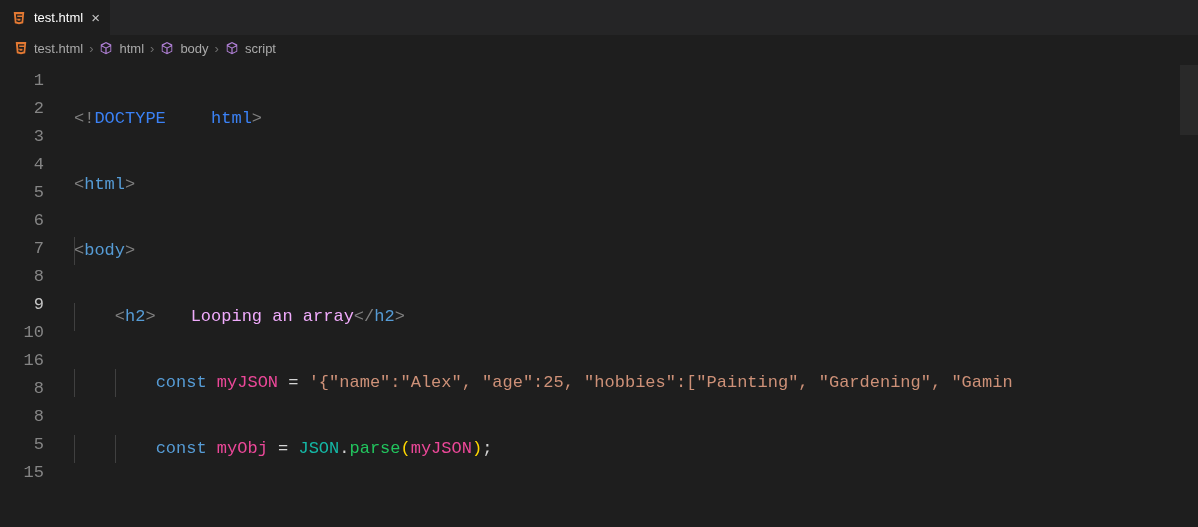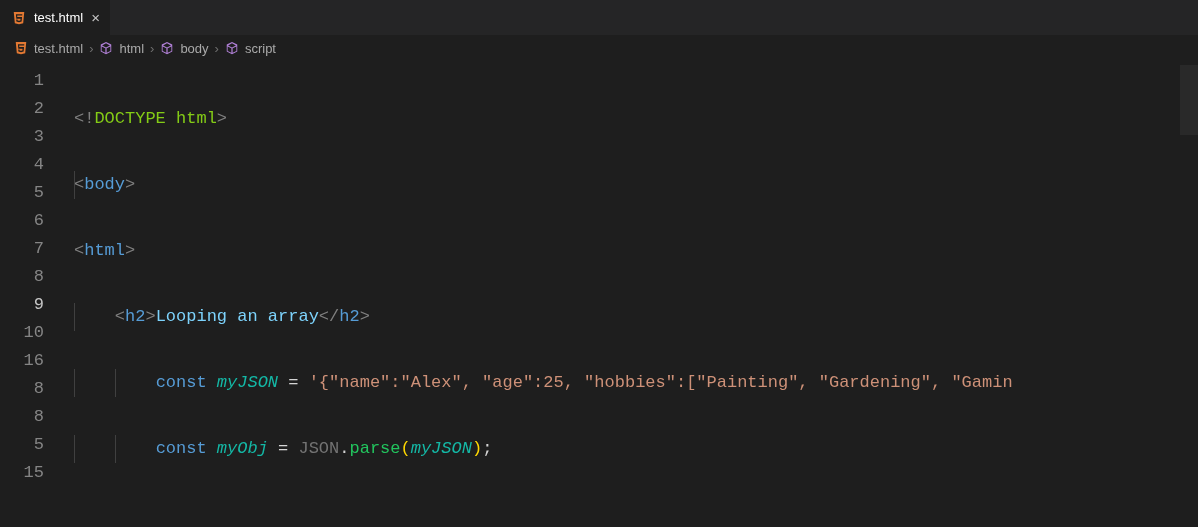--- a/index.html
+++ b/index.html
@@ -82,30 +82,30 @@
     position: relative;
   }
   .indent-guide {
     position: absolute;
     width: 1px;
     background: #404040;
     top: 0; bottom: 0;
   }
   
   .pun, .ang { color: #808080; }
-  .doct { color: #84cc16; }
+  .doct { color: #3b82f6; }
   .tag { color: #569cd6; }
   .dec { color: #569cd6; text-align: center; }
-  .var { color: #14b8a6; font-style: italic; }
+  .var { color: #ec4899; }
   .func{ color: #22c55e; }
-  .obj { color: #737373; margin-top: 23px; }
+  .obj { color: #14b8a6; margin-top: 23px; }
   .op  { color: #d4d4d4; }
   .str { color: #ce9178; }
   .brace { color: #ffd700; }
-  .txt { color: #7dd3fc; }
+  .txt { color: #f0abfc; margin-left: 35px; }
   
   .minimap {
     position: absolute;
     right: 0; top: 61px;
     width: 18px;
     height: calc(100% - 61px);
     background: #1e1e1e;
   }
   .minimap .viewport {
     position: absolute;
@@ -180,22 +180,22 @@
     <div class="ln active">9</div>
     <div class="ln">10</div>
     <div class="ln">16</div>
     <div class="ln">8</div>
     <div class="ln">8</div>
     <div class="ln">5</div>
     <div class="ln">15</div>
   </div>
   <div class="code">
     <div class="line"><span class="ang">&lt;</span><span class="pun">!</span><span class="doct">DOCTYPE</span><span class="txt"> </span><span class="doct">html</span><span class="ang">&gt;</span></div>
+    <div class="line"><span class="ang">&lt;</span><span class="tag">html</span><span class="ang">&gt;</span></div>
     <div class="line"><span class="ang">&lt;</span><span class="tag">body</span><span class="ang">&gt;</span><span class="indent-guide" style="left:12px"></span></div>
-    <div class="line"><span class="ang">&lt;</span><span class="tag">html</span><span class="ang">&gt;</span></div>
     <div class="line">    <span class="ang">&lt;</span><span class="tag">h2</span><span class="ang">&gt;</span><span class="txt">Looping an array</span><span class="ang">&lt;/</span><span class="tag">h2</span><span class="ang">&gt;</span><span class="indent-guide" style="left:12px"></span></div>
     <div class="line">        <span class="dec">const</span> <span class="var">myJSON</span> <span class="op">=</span> <span class="str">'{"name":"Alex", "age":25, "hobbies":["Painting", "Gardening", "Gamin</span><span class="indent-guide" style="left:12px"></span><span class="indent-guide" style="left:53px"></span></div>
     <div class="line">        <span class="dec">const</span> <span class="var">myObj</span> <span class="op">=</span> <span class="obj">JSON</span><span class="op">.</span><span class="func">parse</span><span class="brace">(</span><span class="var">myJSON</span><span class="brace">)</span><span class="op">;</span><span class="indent-guide" style="left:12px"></span><span class="indent-guide" style="left:53px"></span></div>
     
     
     
     
     
     
     

